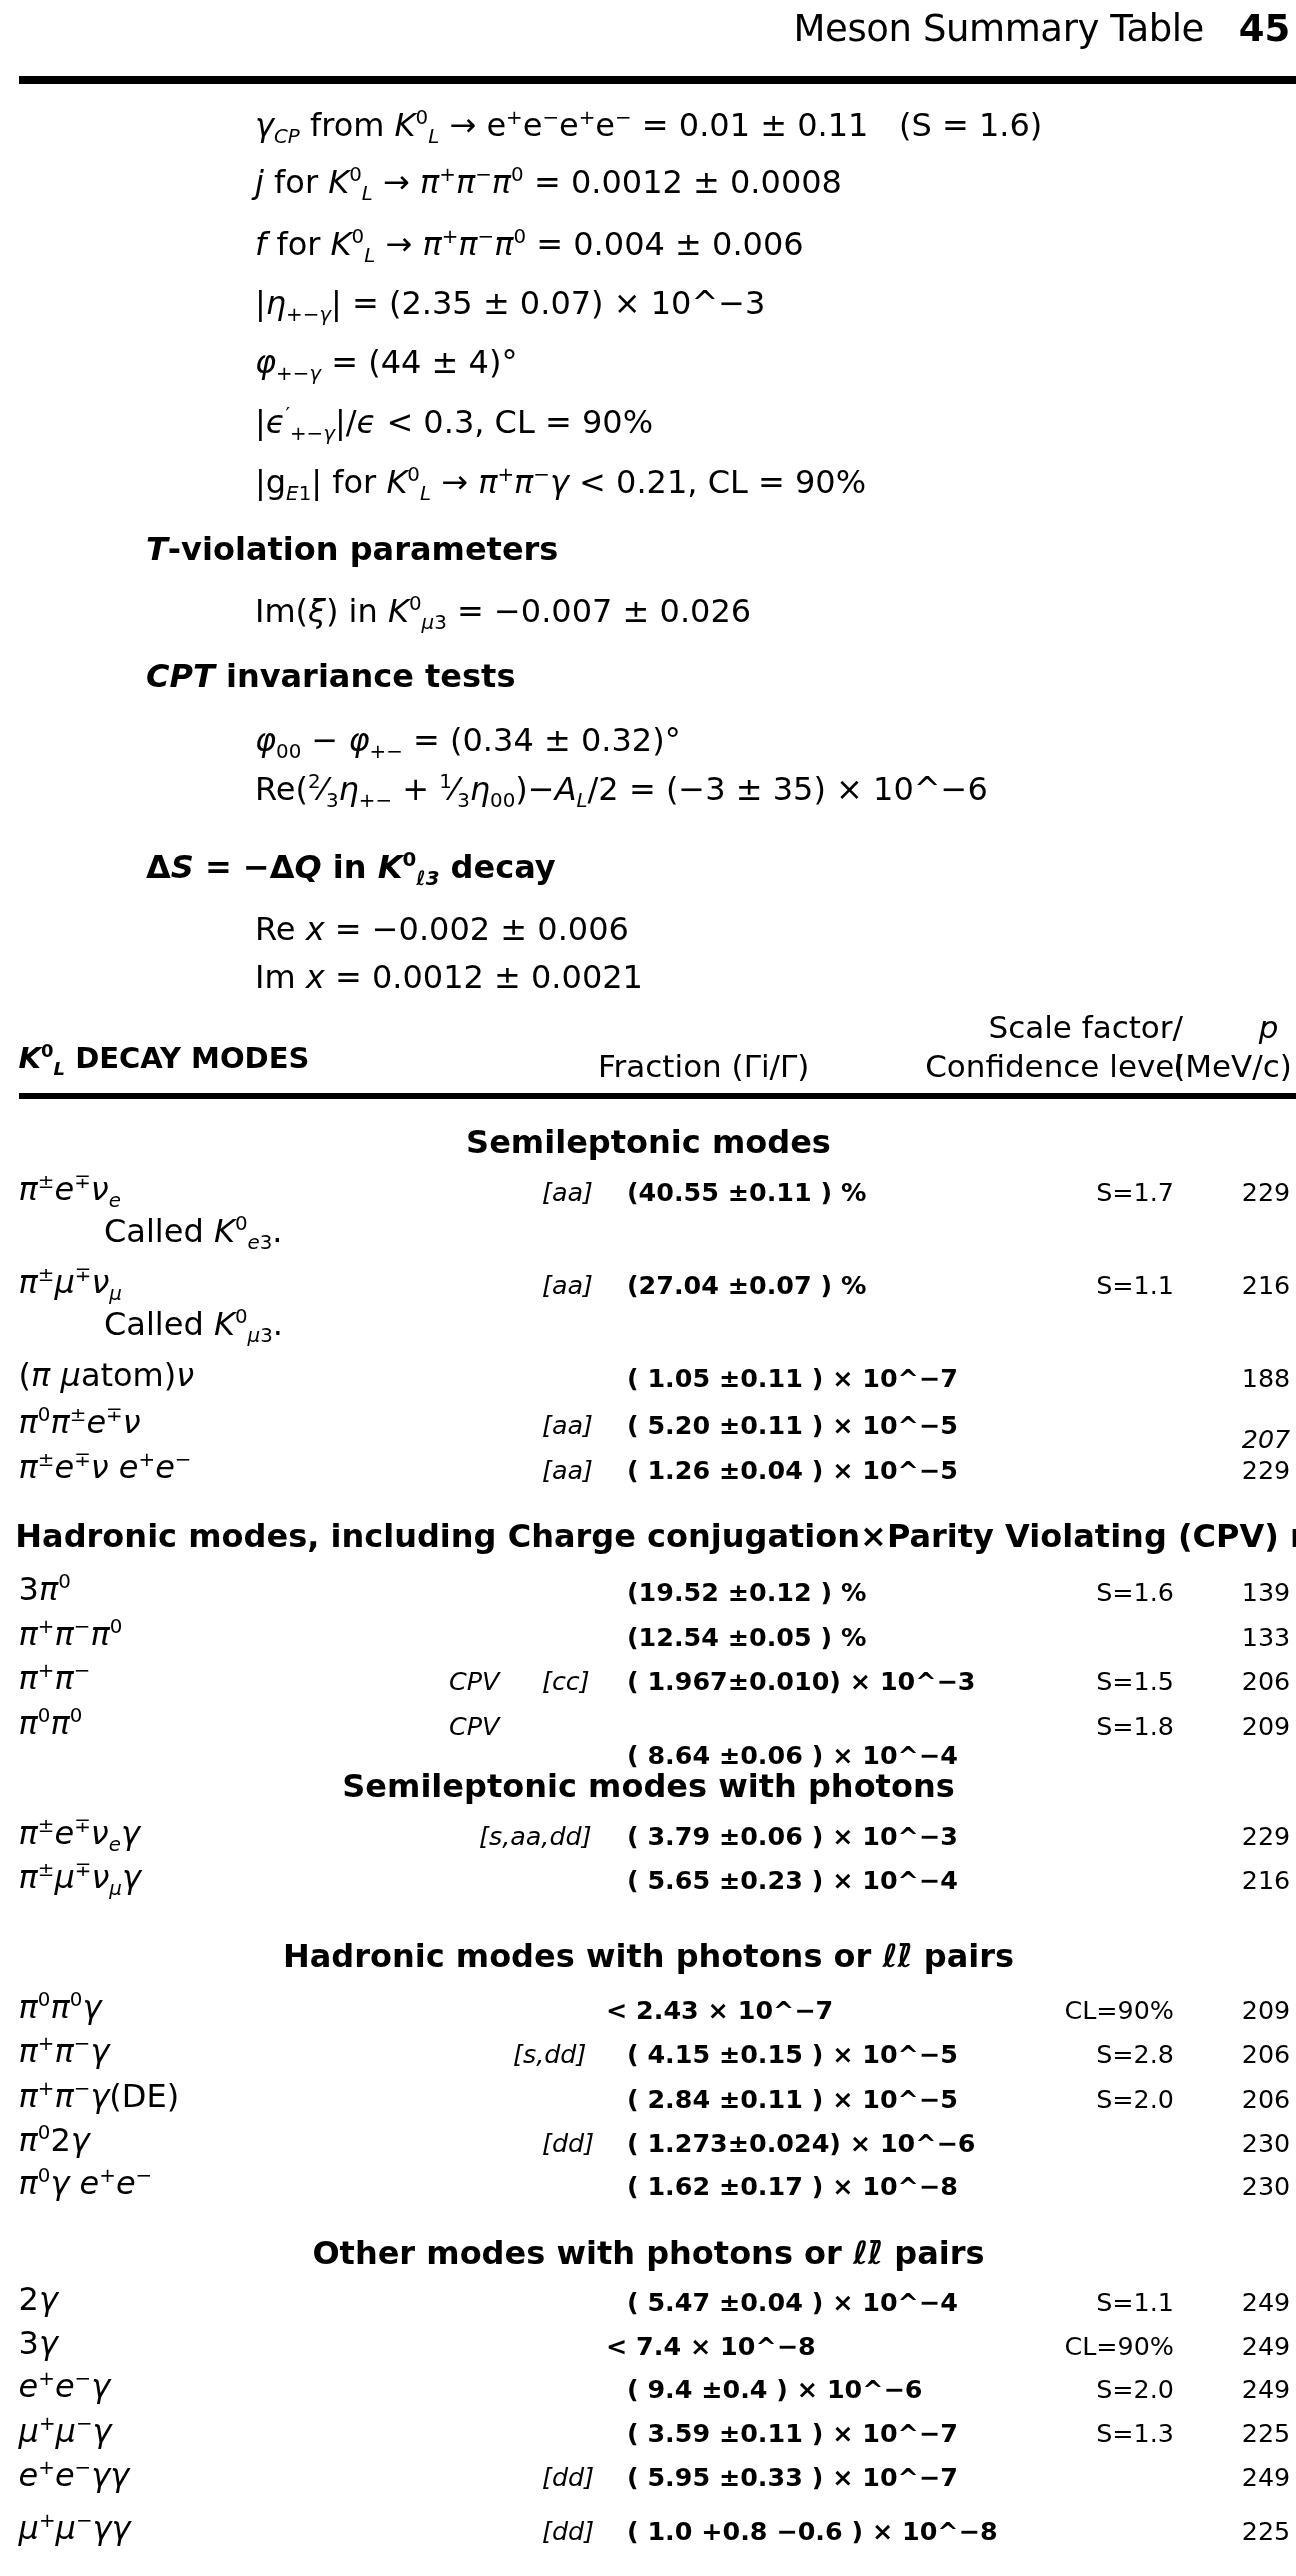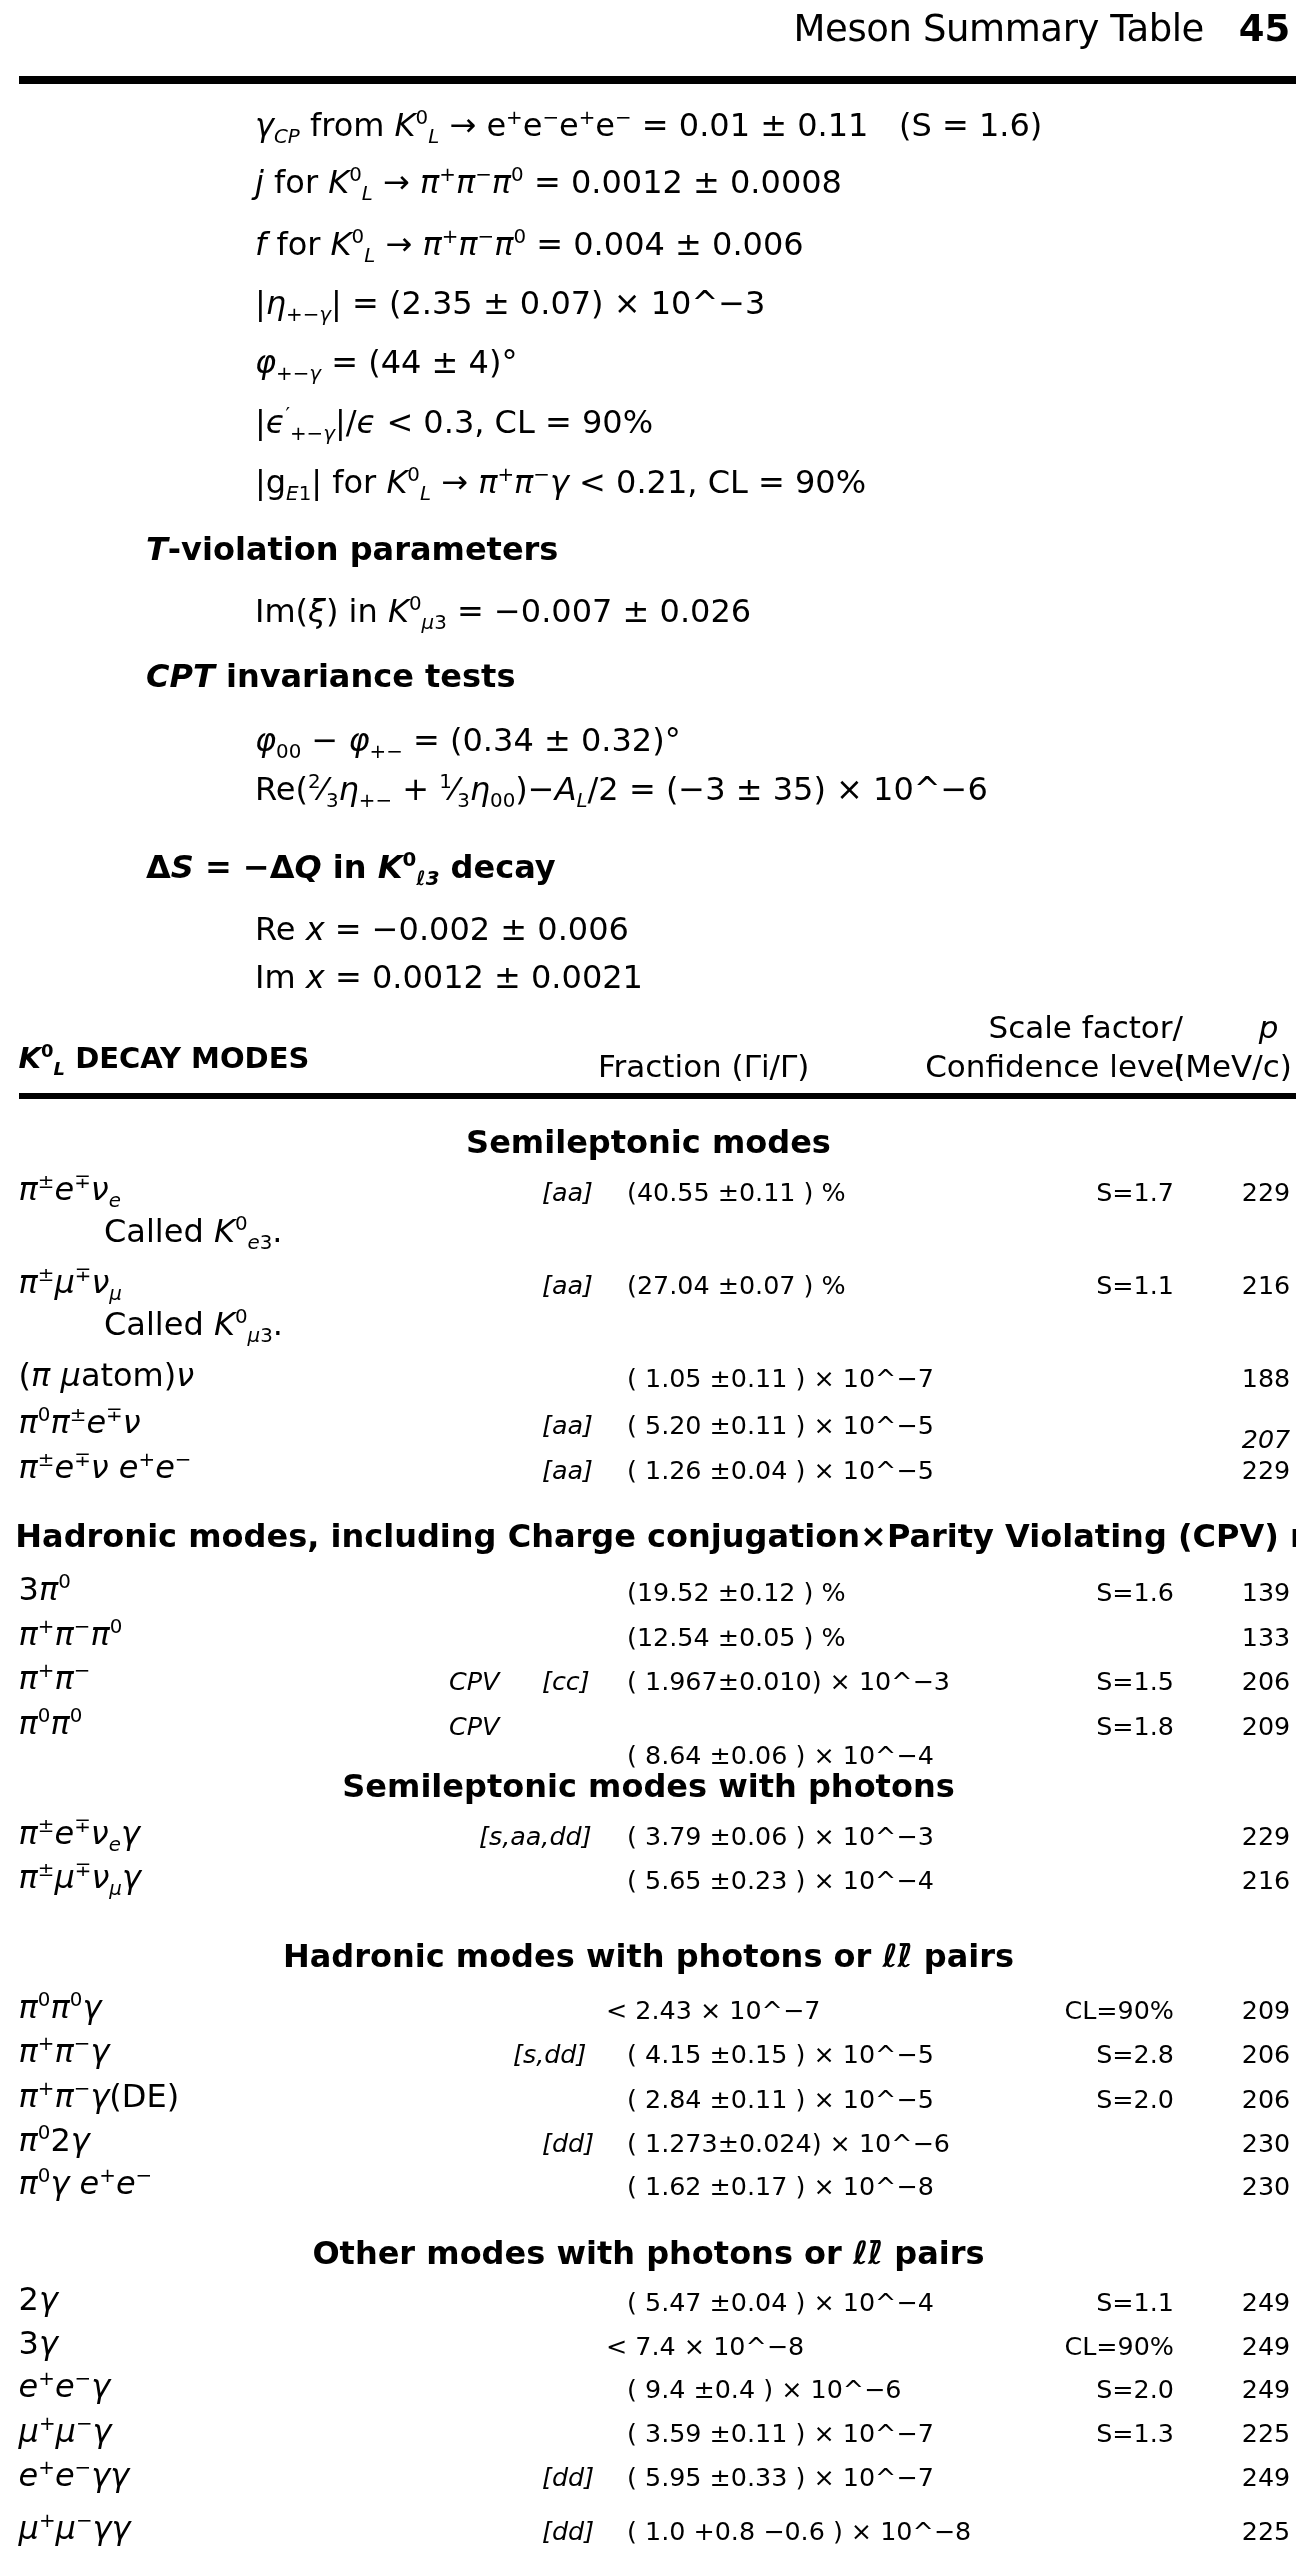--- a/index.html
+++ b/index.html
@@ -11,21 +11,21 @@
   .rule-top { left:18.6px; right:0; top:76px; height:7.6px; background:#000; position:absolute; }
   .rule-table { left:18.6px; right:0; top:1093px; height:6px; background:#000; position:absolute; }
   .eq { left:227px; font-size:32px;margin-left:28px; }
   .sec { left:146px; font-size:32px; font-weight:bold; }
   .it { font-style:italic; }
   sup, sub { font-size:62%; line-height:0; }
   .col-h { font-size:31px; }
   .group-title { font-size:32px; font-weight:bold; text-align:center; }
   .mode { left:18.6px; font-size:32px; }
   .note { font-size:25.4px; font-style:italic; }
-  .frac { font-size:25.4px; }
+  .frac { font-size:25.4px;font-weight:bold; }
   .sf { font-size:25.4px; text-align:right; }
   .p  { font-size:25.4px; text-align:right; right:6.8px; }
   .cpv { font-size:25.4px; font-style:italic; }
   .called { left:104px; font-size:32px; }
 </style>
 </head>
 <body>
 
 <div class="abs hdr-title">Meson Summary Table</div>
 <div class="abs hdr-page">45</div>

